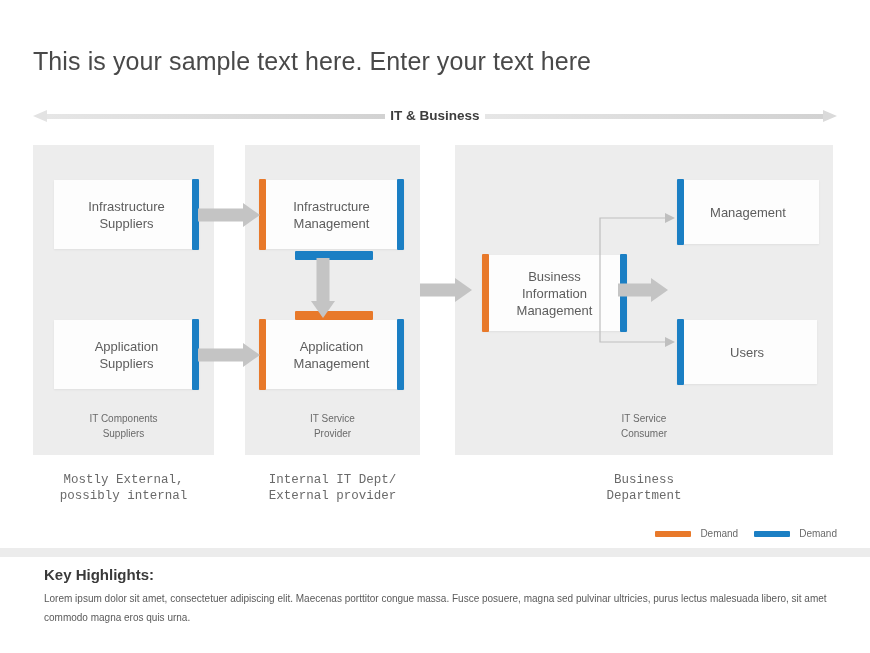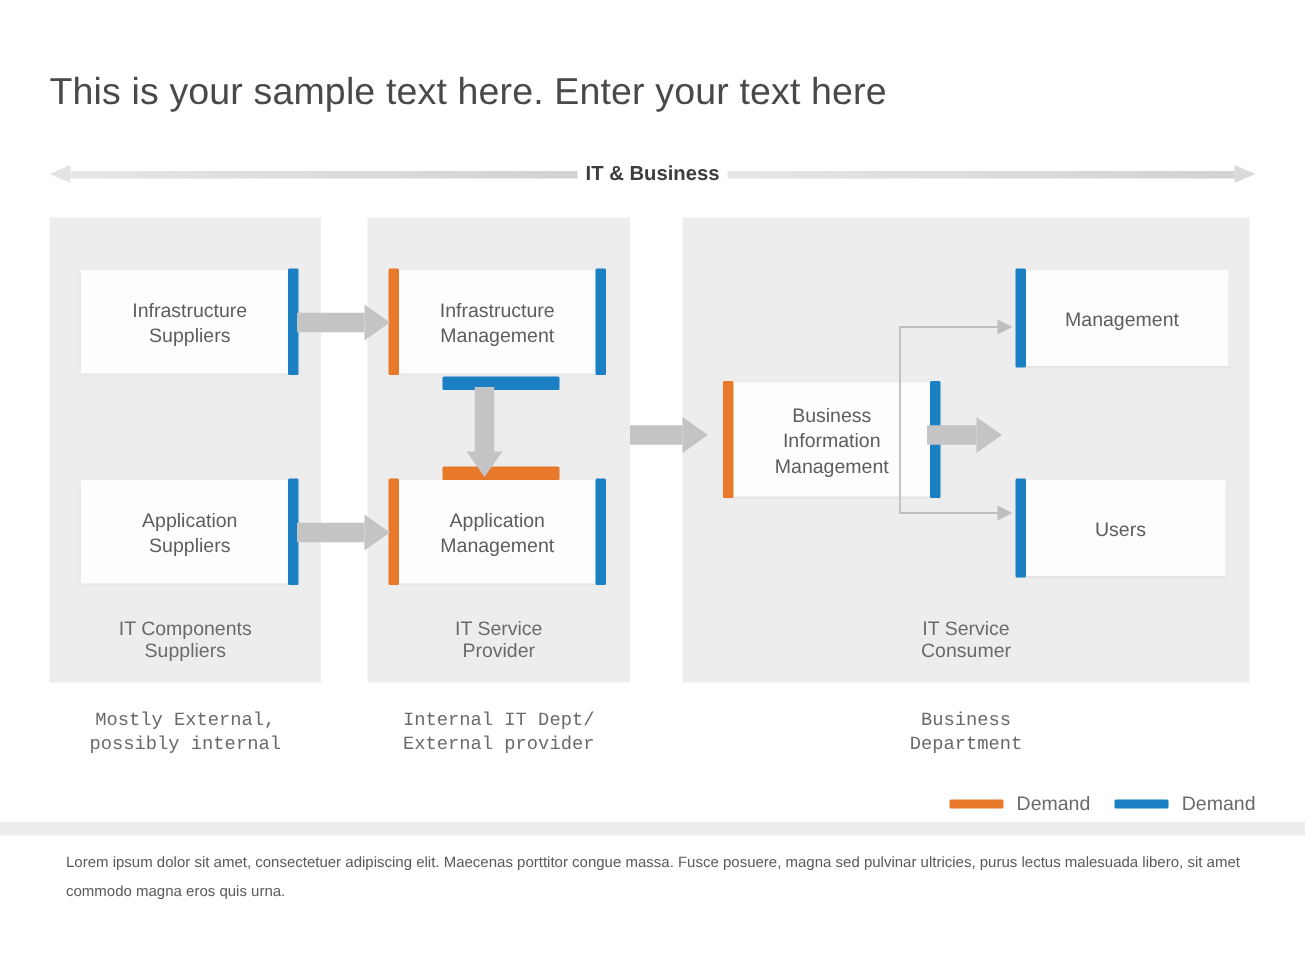--- a/index.html
+++ b/index.html
@@ -71,21 +71,21 @@
   }
   #panel-1 { left: 33px;  width: 181px; height: 310px; }
   #panel-2 { left: 245px; width: 175px; height: 310px; }
   #panel-3 { left: 455px; width: 378px; height: 310px; }
 
   .panel-caption {
     position: absolute;
     left: 0; right: 0;
     bottom: 14px;
     text-align: center;
-    font-size: 13px;
+    font-size: 10px;
     line-height: 15px;
     color: #6a6a6a;
   }
 
   
   .node {
     position: absolute;
     background: #fdfdfd;
     box-shadow: 0 1px 2px rgba(0,0,0,0.06);
     display: flex;
@@ -175,21 +175,21 @@
   .legend {
     position: absolute;
     right: 33px;
     top: 528px;
     display: flex;
     align-items: center;
     gap: 16px;
   }
   .legend-item { display: flex; align-items: center; gap: 9px; }
   .legend-swatch { width: 36px; height: 6px; border-radius: 1px; }
-  .legend-text { font-size: 13px; color: #6a6a6a; }
+  .legend-text { font-size: 10px; color: #6a6a6a; }
 
   
   .footer-sep {
     position: absolute;
     left: 0; top: 548px;
     width: 870px; height: 9px;
     background: #ececec;
   }
   .footer {
     position: absolute;
@@ -308,14 +308,15 @@
     <span class="legend-text">Demand</span>
   </div>
   <div class="legend-item">
     <span class="legend-swatch" style="background:#1b7fc4;"></span>
     <span class="legend-text">Demand</span>
   </div>
 </div>
 
 <div class="footer-sep"></div>
 <div class="footer">
+  <div class="footer-title">Key Highlights:</div>
   <div class="footer-body">Lorem ipsum dolor sit amet, consectetuer adipiscing elit. Maecenas porttitor congue massa. Fusce posuere, magna sed pulvinar ultricies, purus lectus malesuada libero, sit amet commodo magna eros quis urna.</div>
 </div>
 
 </body></html>

